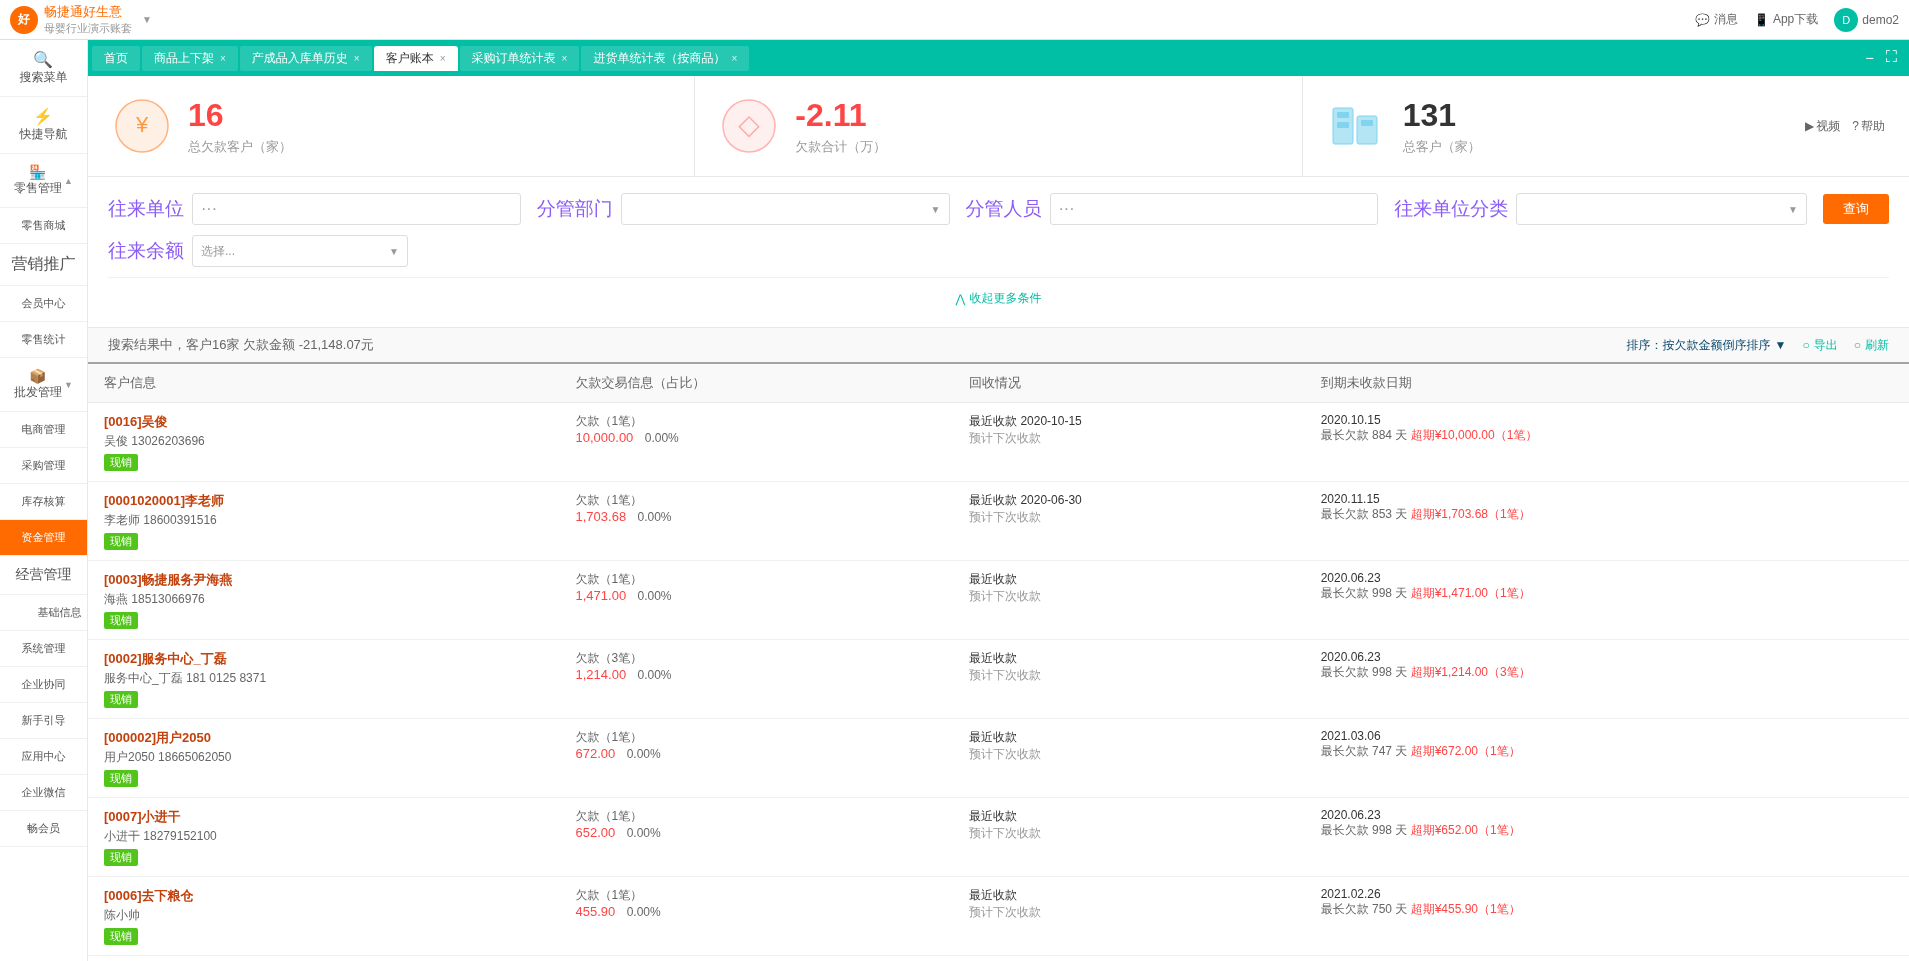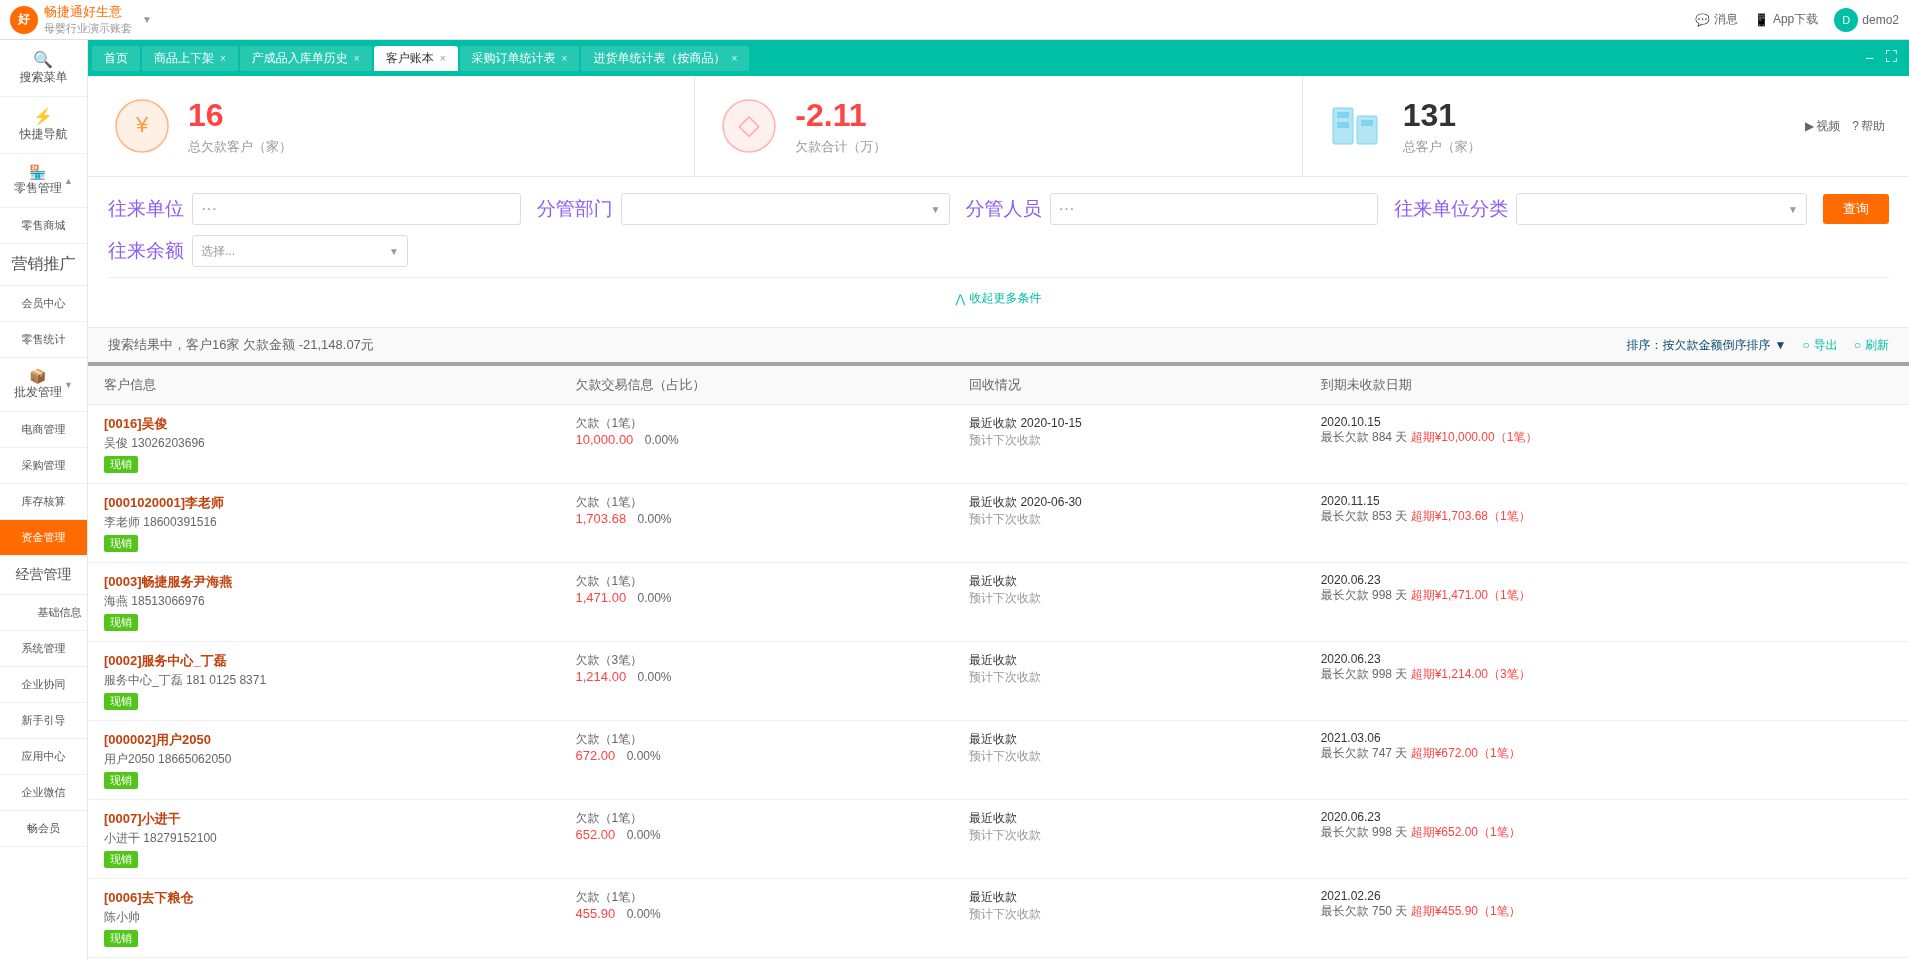--- a/index.html
+++ b/index.html
@@ -61,21 +61,21 @@
     .filter-label { font-size: 19px; color: #8b5cf6; white-space: nowrap; }
     .filter-input { flex: 1; height: 32px; border: 1px solid #ddd; border-radius: 3px; padding: 0 8px; font-size: 12px; display: flex; align-items: center; justify-content: space-between; cursor: pointer; background: #fff; }
     .filter-input span { color: #999; }
     .filter-select { flex: 1; height: 32px; border: 1px solid #ddd; border-radius: 3px; padding: 0 8px; font-size: 12px; display: flex; align-items: center; justify-content: space-between; cursor: pointer; background: #fff; position: relative; }
     .filter-dots { color: #999; font-size: 16px; }
     .filter-arrow { color: #999; font-size: 10px; }
     .search-btn { background: #ff6b00; color: #fff; border: none; padding: 6px 20px; border-radius: 3px; cursor: pointer; font-size: 13px; white-space: nowrap; }
     .collapse-btn { display: flex; align-items: center; justify-content: center; gap: 4px; color: #00bfa5; font-size: 12px; cursor: pointer; padding: 4px; }
 
     
-    .result-info-row { display: flex; justify-content: space-between; padding: 8px 20px; background: #f9f9f9; border-bottom: 4px solid #a3a3a3; }
+    .result-info-row { display: flex; justify-content: space-between; padding: 8px 20px; background: #f9f9f9; border-bottom: 2px solid #a3a3a3; }
     .result-text { font-size: 13px; color: #666; }
     .result-actions { display: flex; align-items: center; gap: 16px; font-size: 12px; }
     .result-sort { display: flex; align-items: center; gap: 4px; color: #0c4a6e; }
     .result-action-btn { display: flex; align-items: center; gap: 4px; color: #666; cursor: pointer; }
     .result-action-btn.green { color: #00bfa5; }
     .result-action-btn.blue { color: #00bfa5; }
 
     
     .data-table { width: 100%; background: #fff; border-collapse: collapse; }
     .data-table th { background: #f9f9f9; padding: 10px 16px; text-align: left; font-size: 13px; color: #666; font-weight: normal; border-bottom: 1px solid #e8e8e8; white-space: nowrap; }

